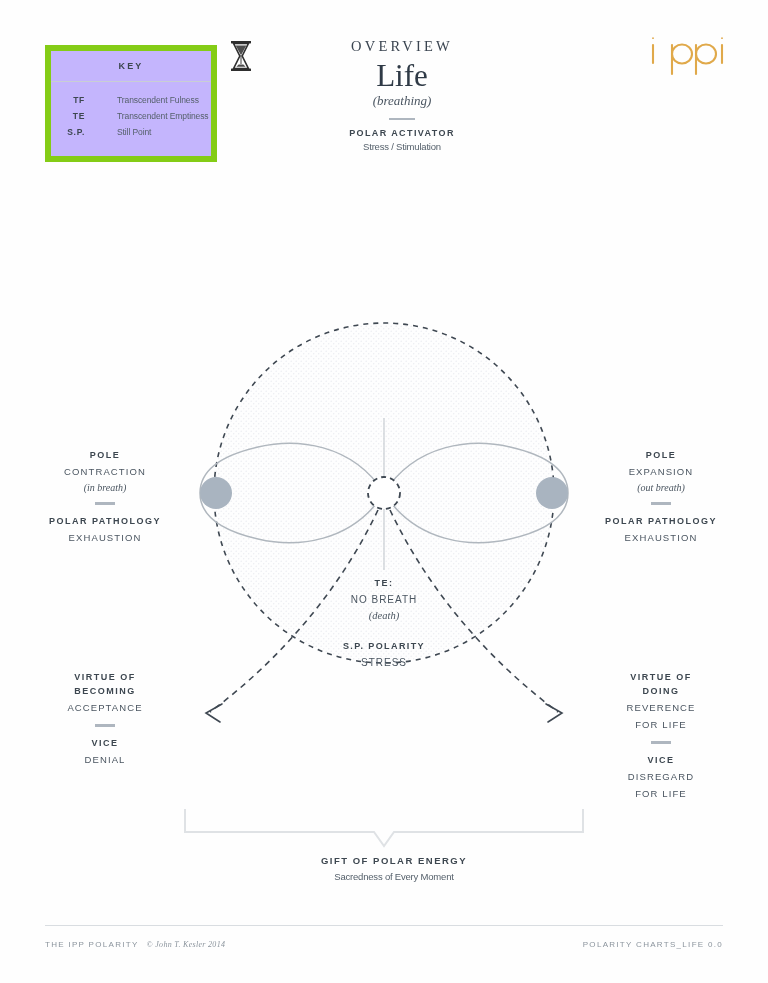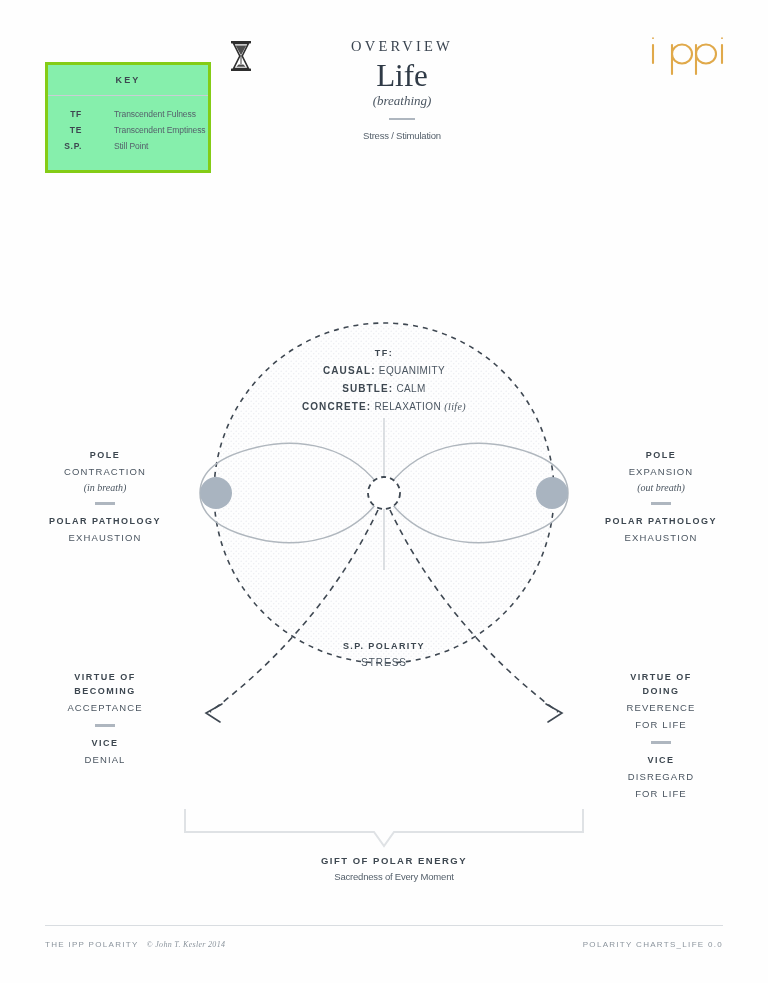--- a/index.html
+++ b/index.html
@@ -6,22 +6,22 @@
   body{
     width:768px;height:983px;position:relative;overflow:hidden;
     font-family:"Liberation Sans", sans-serif;
     color:#4a5560;
     -webkit-font-smoothing:antialiased;
   }
   .page{position:absolute;inset:0;background:#fefefe;}
 
   
   .key-box{
-    position:absolute;left:45px;top:62px;width:160px;
-    border:3px solid #84cc16;background:#86efac;
+    position:absolute;left:45px;top:45px;width:160px;
+    border:6px solid #84cc16;background:#c4b5fd;
   }
   .key-head{
     height:30px;line-height:30px;text-align:center;
     border-bottom:1px solid #c9ced4;
     font-size:9px;font-weight:bold;letter-spacing:2.2px;color:#3d4750;
   }
   .key-body{padding:10px 0 16px 0;}
   .key-row{display:flex;font-size:8.5px;line-height:14px;padding:1px 0;color:#55606b;}
   .key-abbr{width:34px;text-align:right;padding-right:7px;font-weight:bold;letter-spacing:.7px;color:#3d4750;}
   .key-term{flex:1;letter-spacing:-.1px;margin-left:25px;}
@@ -38,21 +38,21 @@
   .life{
     font-family:"Liberation Serif", serif;
     font-size:31px;line-height:38px;color:#2f3a46;margin-top:2px;
   }
   .breathing{
     font-family:"Liberation Serif", serif;
     font-style:italic;font-size:13px;color:#4a5561;margin-top:-2px;
   }
   .hdr-rule{width:26px;height:2px;background:#aeb6bf;margin:9px auto 8px auto;}
   .polar-activator{font-size:9px;font-weight:bold;letter-spacing:1.4px;color:#3d4750;}
-  .activator-sub{font-size:9.5px;color:#55606b;margin-top:10px;letter-spacing:-.2px;}
+  .activator-sub{font-size:9.5px;color:#55606b;margin-top:3px;letter-spacing:-.2px;}
 
   
   .logo{position:absolute;right:38px;top:34px;width:82px;height:42px;}
 
   
   .diagram{position:absolute;left:0;top:0;width:768px;height:983px;}
 
   
   .tf-block{position:absolute;left:234px;top:348px;width:300px;text-align:center;}
   .tf-title{font-size:9px;font-weight:bold;letter-spacing:1.5px;color:#3d4750;}
@@ -126,20 +126,21 @@
       <path d="M10.6 24.4 L15.4 24.4 L17.6 26.8 L8.4 26.8 Z" fill="#2e2e2e" opacity="0.85"></path>
       <line x1="13" y1="15" x2="13" y2="24" stroke="#2e2e2e" stroke-width="0.9"></line>
     </svg>
   </div>
 
   <div class="header">
     <div class="overview">OVERVIEW</div>
     <div class="life">Life</div>
     <div class="breathing">(breathing)</div>
     <div class="hdr-rule"></div>
+    <div class="polar-activator">POLAR ACTIVATOR</div>
     <div class="activator-sub">Stress / Stimulation</div>
   </div>
 
   <div class="logo">
     <svg viewBox="0 0 82 42" width="82" height="42">
       <g fill="none" stroke="#e0a94a" stroke-width="2.1" stroke-linecap="round">
         <circle cx="5" cy="4.2" r="0.9" fill="#e0a94a" stroke="none"></circle>
         <line x1="5" y1="11" x2="5" y2="29"></line>
         <line x1="24" y1="11" x2="24" y2="40"></line>
         <path d="M24 20 a10 9.5 0 1 1 10 9.5 a10 9.5 0 0 1 -10 -9.5"></path>
@@ -187,37 +188,26 @@
         <path d="M222,704 L206,713 L220,722"></path>
         <path d="M546,704 L562,713 L548,722"></path>
       </g>
 
       <g stroke="#dfe2e5" stroke-width="2" fill="none" stroke-linecap="square">
         <path d="M185,810 L185,832 L374,832 L384,846 L394,832 L583,832 L583,810"></path>
       </g>
     </svg>
   </div>
 
-  <div class="tf-block">
-    <div class="tf-title">TF:</div>
-    <div class="tf-line">
-      <b>CAUSAL:</b>
-      <span>EQUANIMITY</span>
-    </div>
-    <div class="tf-line">
-      <b>SUBTLE:</b>
-      <span>CALM</span>
-    </div>
-    <div class="tf-line">
-      <b>CONCRETE:</b>
-      <span>RELAXATION</span>
-      <i>(life)</i>
-    </div>
-  </div>
-
+
+  <div class="te-block">
+    <div class="te-title">TE:</div>
+    <div class="te-line">NO BREATH</div>
+    <div class="te-paren">(death)</div>
+  </div>
 
   <div class="sp-block">
     <div class="sp-title">S.P. POLARITY</div>
     <div class="sp-sub">STRESS</div>
   </div>
 
   <div class="side side-l pole-l">
     <div class="lbl-strong">POLE</div>
     <div class="lbl-norm">CONTRACTION</div>
     <div class="lbl-ital">(in breath)</div>

